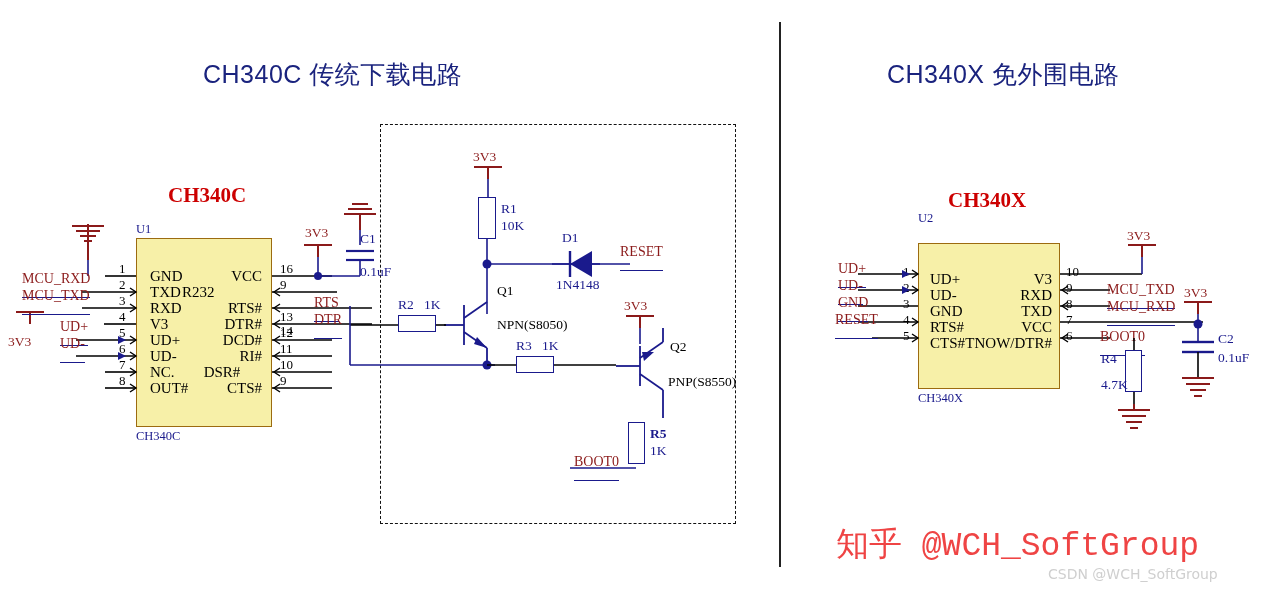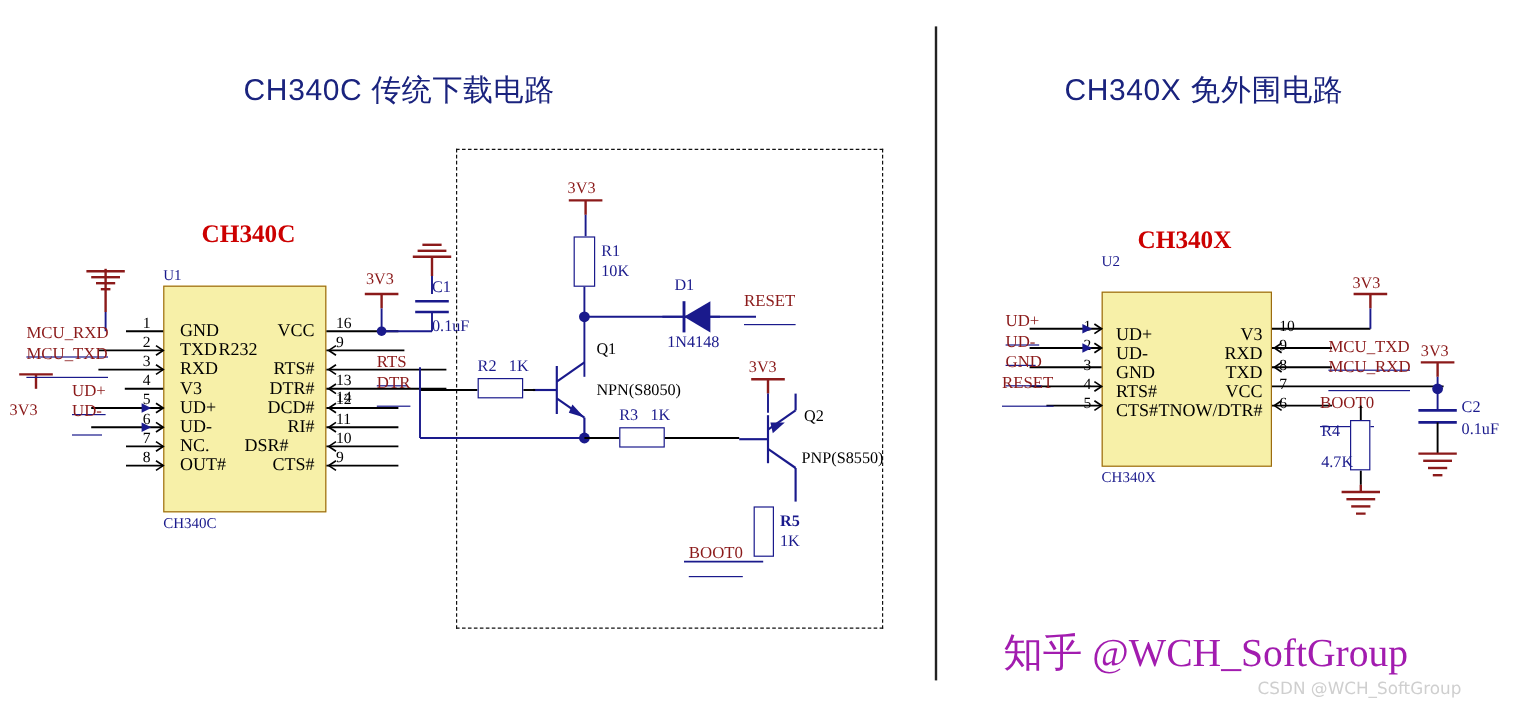--- a/index.html
+++ b/index.html
@@ -15,22 +15,22 @@
   .chipbody{background:#f7f0a8;border:1.5px solid #9c6b10;box-sizing:border-box;}
   .pinname{font-size:15px;color:#000;white-space:nowrap;line-height:1;}
   .pinnum{font-size:13px;color:#000;white-space:nowrap;line-height:1;}
   .refdes{font-size:12.5px;color:#1a1a8c;white-space:nowrap;line-height:1;}
   .netlbl{font-size:14px;color:#8b1a1a;white-space:nowrap;line-height:1;}
   .netlbl.u{border-bottom:1.5px solid #1a1a8c;padding-bottom:11px;}
   .val{font-size:13.5px;color:#1a1a8c;white-space:nowrap;line-height:1;}
   .valblk{font-size:13.5px;color:#000;white-space:nowrap;line-height:1;}
   .pwrlbl{font-size:13.5px;color:#8b1a1a;white-space:nowrap;line-height:1;}
   .resbox{border:1.5px solid #1a1a8c;background:#fff;box-sizing:border-box;}
-  .wm1{font-family:Liberation Serif, serif;font-size:33px;
-       color:#a21caf;white-space:nowrap;}
+  .wm1{font-family:Liberation Mono, monospace;font-size:33px;
+       color:#ef4444;white-space:nowrap;}
   .wm2{font-family:"DejaVu Sans","Liberation Sans",sans-serif;font-size:14px;
        color:#cfcfcf;white-space:nowrap;}
   svg{display:block;overflow:visible;}
 </style>
 </head>
 <body>
 
 <div class="abs title" style="left:203px;top:58px;">CH340C 传统下载电路</div>
 <div class="abs title" style="left:887px;top:58px;">CH340X 免外围电路</div>
 

